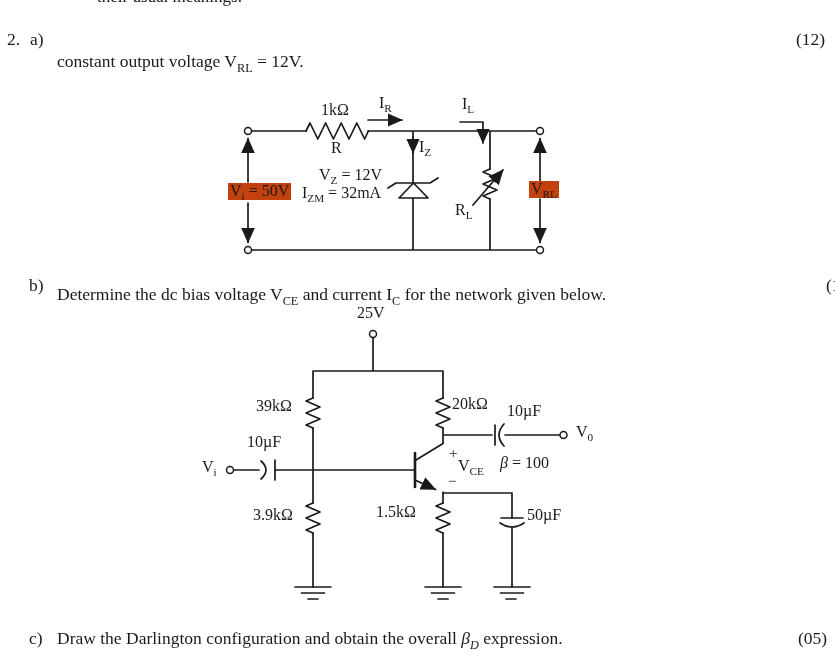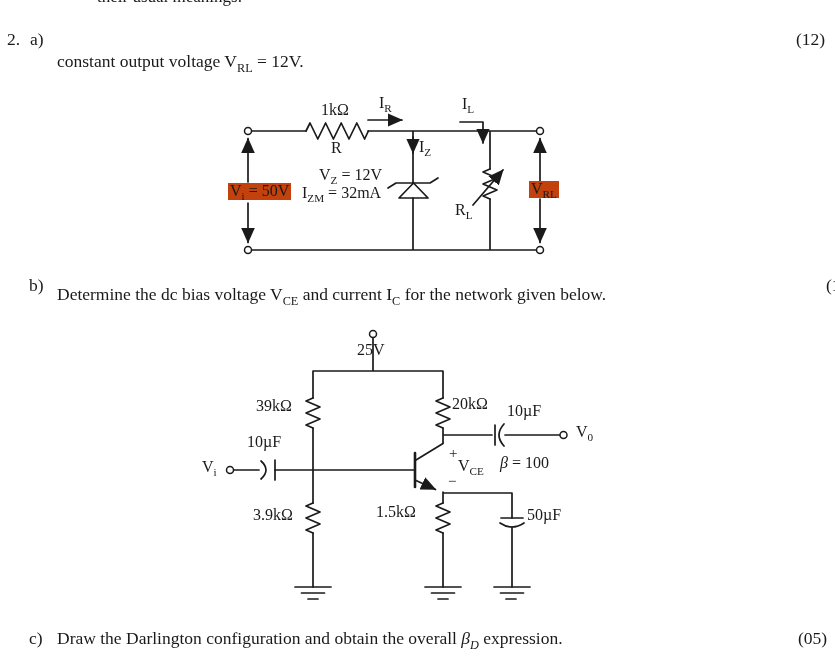--- a/index.html
+++ b/index.html
@@ -136,21 +136,21 @@
     <g>
       <path d="M299,287 H335 M305.5,293 H328.5 M311,299 H321"></path>
     </g>
     <g fill="#ffffff" stroke-width="1.5">
       <circle cx="178" cy="34" r="3.5"></circle>
       <circle cx="35" cy="170" r="3.5"></circle>
       <circle cx="368.5" cy="135" r="3.5"></circle>
     </g>
   </svg>
 
-  <div class="lbl" style="left:357px;top:305px;margin-top:37px;">25V</div>
+  <div class="lbl" style="left:357px;top:305px;">25V</div>
   <div class="lbl" style="left:256px;top:398px;">39kΩ</div>
   <div class="lbl" style="left:452px;top:396px;">20kΩ</div>
   <div class="lbl" style="left:247px;top:434px;">10µF</div>
   <div class="lbl" style="left:507px;top:403px;">10µF</div>
   <div class="lbl" style="left:202px;top:459px;"><span>V</span><sub>i</sub></div>
   <div class="lbl" style="left:576px;top:424px;"><span>V</span><sub>0</sub></div>
   <div class="lbl sm" style="left:449px;top:446px;">+</div>
   <div class="lbl" style="left:458px;top:458px;"><span>V</span><sub>CE</sub></div>
   <div class="lbl sm" style="left:448px;top:474px;">−</div>
   <div class="lbl" style="left:500px;top:455px;"><span class="it">β</span><span> = 100</span></div>

